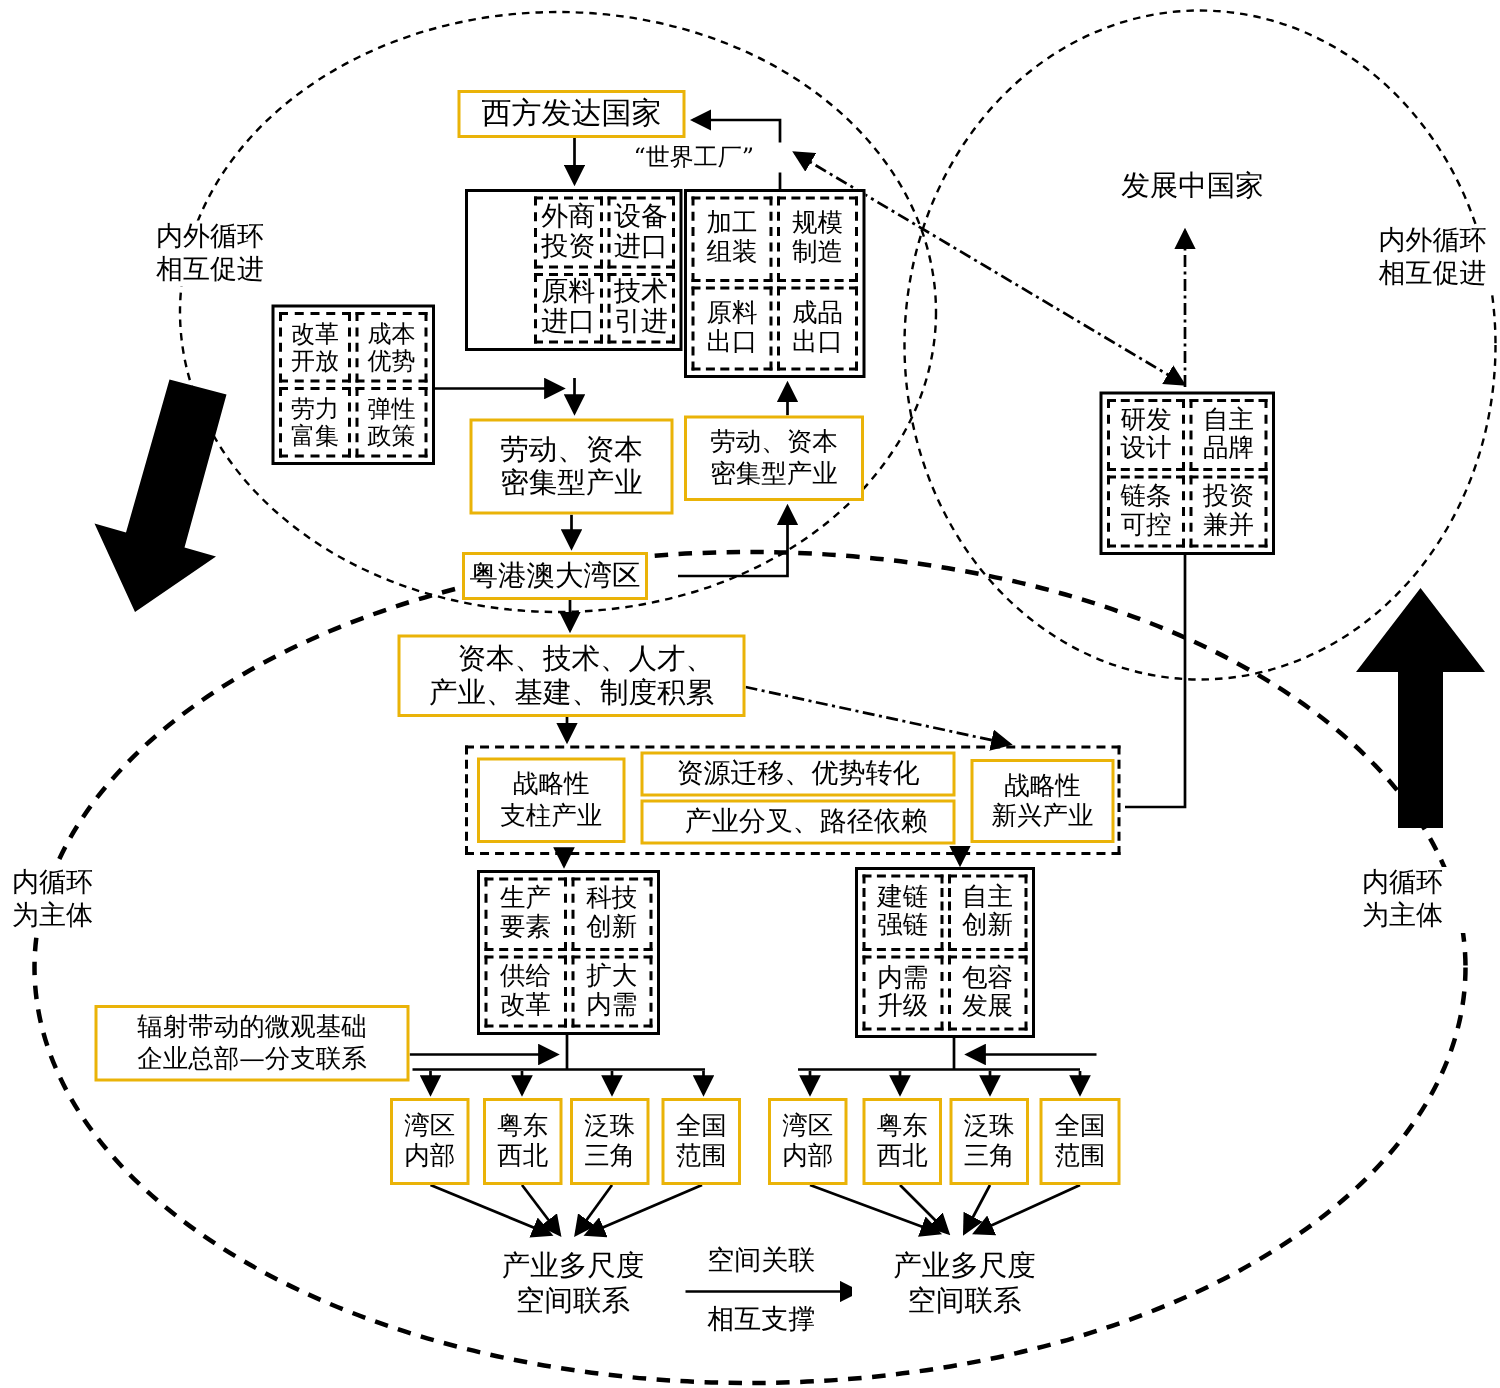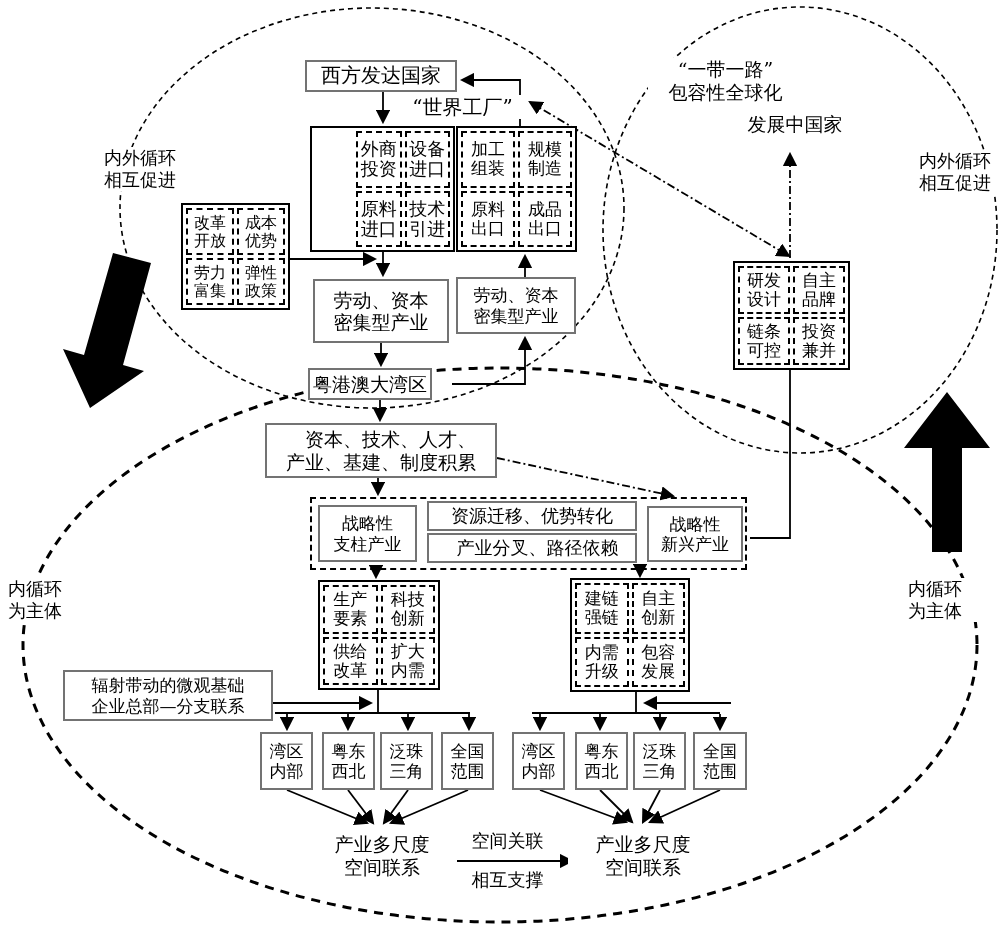--- a/index.html
+++ b/index.html
@@ -1,19 +1,19 @@
 <!DOCTYPE html>
 <html><head>
 <meta charset="utf-8">
 <style>
   html,body{margin:0;padding:0;background:#fff;}
   #stage{position:relative;width:1000px;height:925px;background:#fff;overflow:hidden;
          font-family:"DejaVu Serif","Liberation Serif",serif;color:#000;}
   #wires{position:absolute;left:0;top:0;width:1000px;height:925px;}
-  .b{position:absolute;border:2px solid #737373;background:#fff;display:flex;
+  .b{position:absolute;border:2px solid #eab308;background:#fff;display:flex;
      align-items:center;justify-content:center;text-align:center;
      white-space:pre-line;line-height:1.18;box-sizing:border-box;font-size:19px;}
   .gridbox{position:absolute;border:2px solid #000;background:#fff;display:grid;
      grid-template-columns:1fr 1fr;grid-template-rows:1fr 1fr;gap:3px;padding:3px;
      box-sizing:border-box;}
   .cell{border:2px dashed #000;display:flex;align-items:center;justify-content:center;
      text-align:center;white-space:pre-line;line-height:1.12;font-size:18px;}
   .dashedbox{position:absolute;border:2px dashed #000;background:transparent;box-sizing:border-box;}
   .txt{position:absolute;text-align:center;white-space:pre-line;line-height:1.22;
      font-size:19px;background:#fff;}
@@ -76,21 +76,21 @@
 
     <g stroke="#000" stroke-width="1.8" fill="none" stroke-dasharray="8 3 2 3">
       <path d="M530 102 L789 256" marker-start="url(#ah)" marker-end="url(#ah)"></path>
       <path d="M790 258 V154" marker-end="url(#ah)"></path>
       <path d="M497 458 L673 496" marker-end="url(#ah)"></path>
     </g>
   </svg>
 
   <div class="b" style="left:305px;top:60px;width:152px;height:32px;font-size:20px;">西方发达国家</div>
 
-  <div class="gridbox" style="left:310px;top:126px;width:145px;height:126px;padding-left:44px;">
+  <div class="gridbox" style="left:310px;top:126px;width:145px;height:108px;padding-left:44px;">
     <div class="cell">外商
 投资</div>
     <div class="cell">设备
 进口</div>
     <div class="cell">原料
 进口</div>
     <div class="cell">技术
 引进</div>
   </div>
 
@@ -181,23 +181,21 @@
 
   <div class="b" style="left:512px;top:732px;width:53px;height:58px;font-size:17px;">湾区
 内部</div>
   <div class="b" style="left:575px;top:732px;width:53px;height:58px;font-size:17px;">粤东
 西北</div>
   <div class="b" style="left:633px;top:732px;width:53px;height:58px;font-size:17px;">泛珠
 三角</div>
   <div class="b" style="left:693px;top:732px;width:54px;height:58px;font-size:17px;">全国
 范围</div>
 
-  <div class="txt" style="left:400px;top:95px;width:125px;font-size:20px;">“世界工厂”</div>
-  <div class="txt" style="left:648px;top:58px;width:155px;">“一带一路”
-包容性全球化</div>
+  <div class="txt" style="left:400px;top:95px;width:125px;font-size:16px;">“世界工厂”</div>
   <div class="txt" style="left:735px;top:113px;width:120px;">发展中国家</div>
   <div class="txt" style="left:90px;top:147px;width:100px;font-size:18px;">内外循环
 相互促进</div>
   <div class="txt" style="left:910px;top:150px;width:90px;font-size:18px;">内外循环
 相互促进</div>
   <div class="txt" style="left:0px;top:578px;width:70px;font-size:18px;">内循环
 为主体</div>
   <div class="txt" style="left:892px;top:578px;width:86px;font-size:18px;">内循环
 为主体</div>
   <div class="txt" style="left:307px;top:833px;width:150px;">产业多尺度

